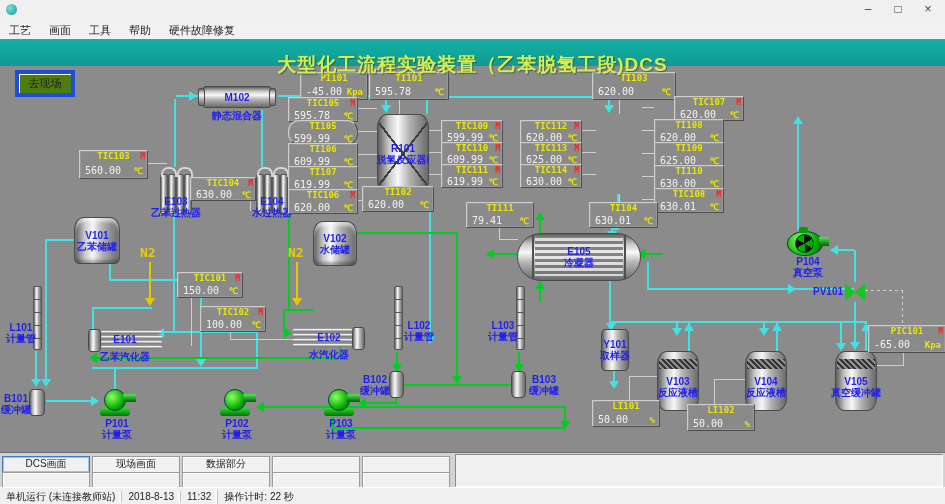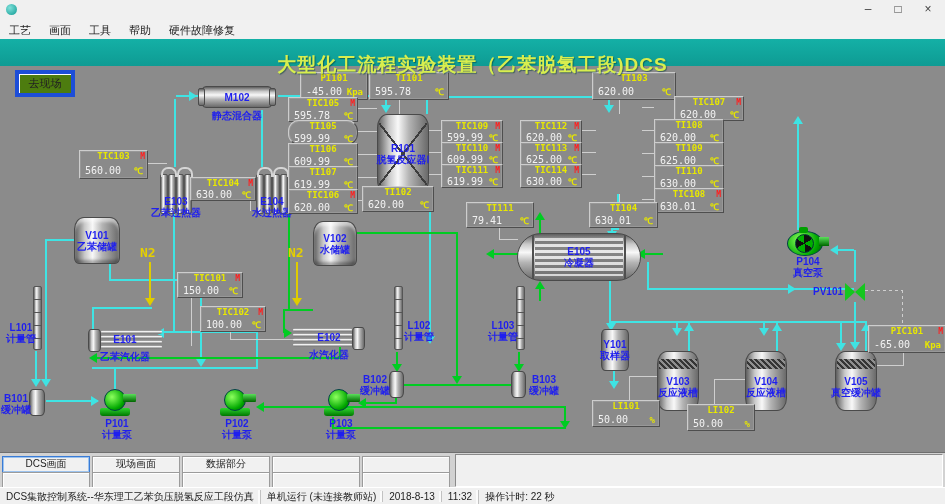--- a/index.html
+++ b/index.html
@@ -699,19 +699,18 @@
       <div class="tabbtn" style="left: 362px; top: 3px; width: 86px;"></div>
       <div class="tabbtn" style="left: 2px; top: 19px; width: 86px;"></div>
       <div class="tabbtn" style="left: 92px; top: 19px; width: 86px;"></div>
       <div class="tabbtn" style="left: 182px; top: 19px; width: 86px;"></div>
       <div class="tabbtn" style="left: 272px; top: 19px; width: 86px;"></div>
       <div class="tabbtn" style="left: 362px; top: 19px; width: 86px;"></div>
     </div>
   <div id="tabpanel-right"></div>
 
   <div id="statusbar">
-      <span class="seg">DCS集散控制系统--华东理工乙苯负压脱氢反应工段仿真</span>
       <span class="seg">单机运行 (未连接教师站)</span>
       <span class="seg">2018-8-13</span>
       <span class="seg">11:32</span>
       <span class="seg">操作计时: 22 秒</span>
     </div>
 </div>
 
 </body></html>

